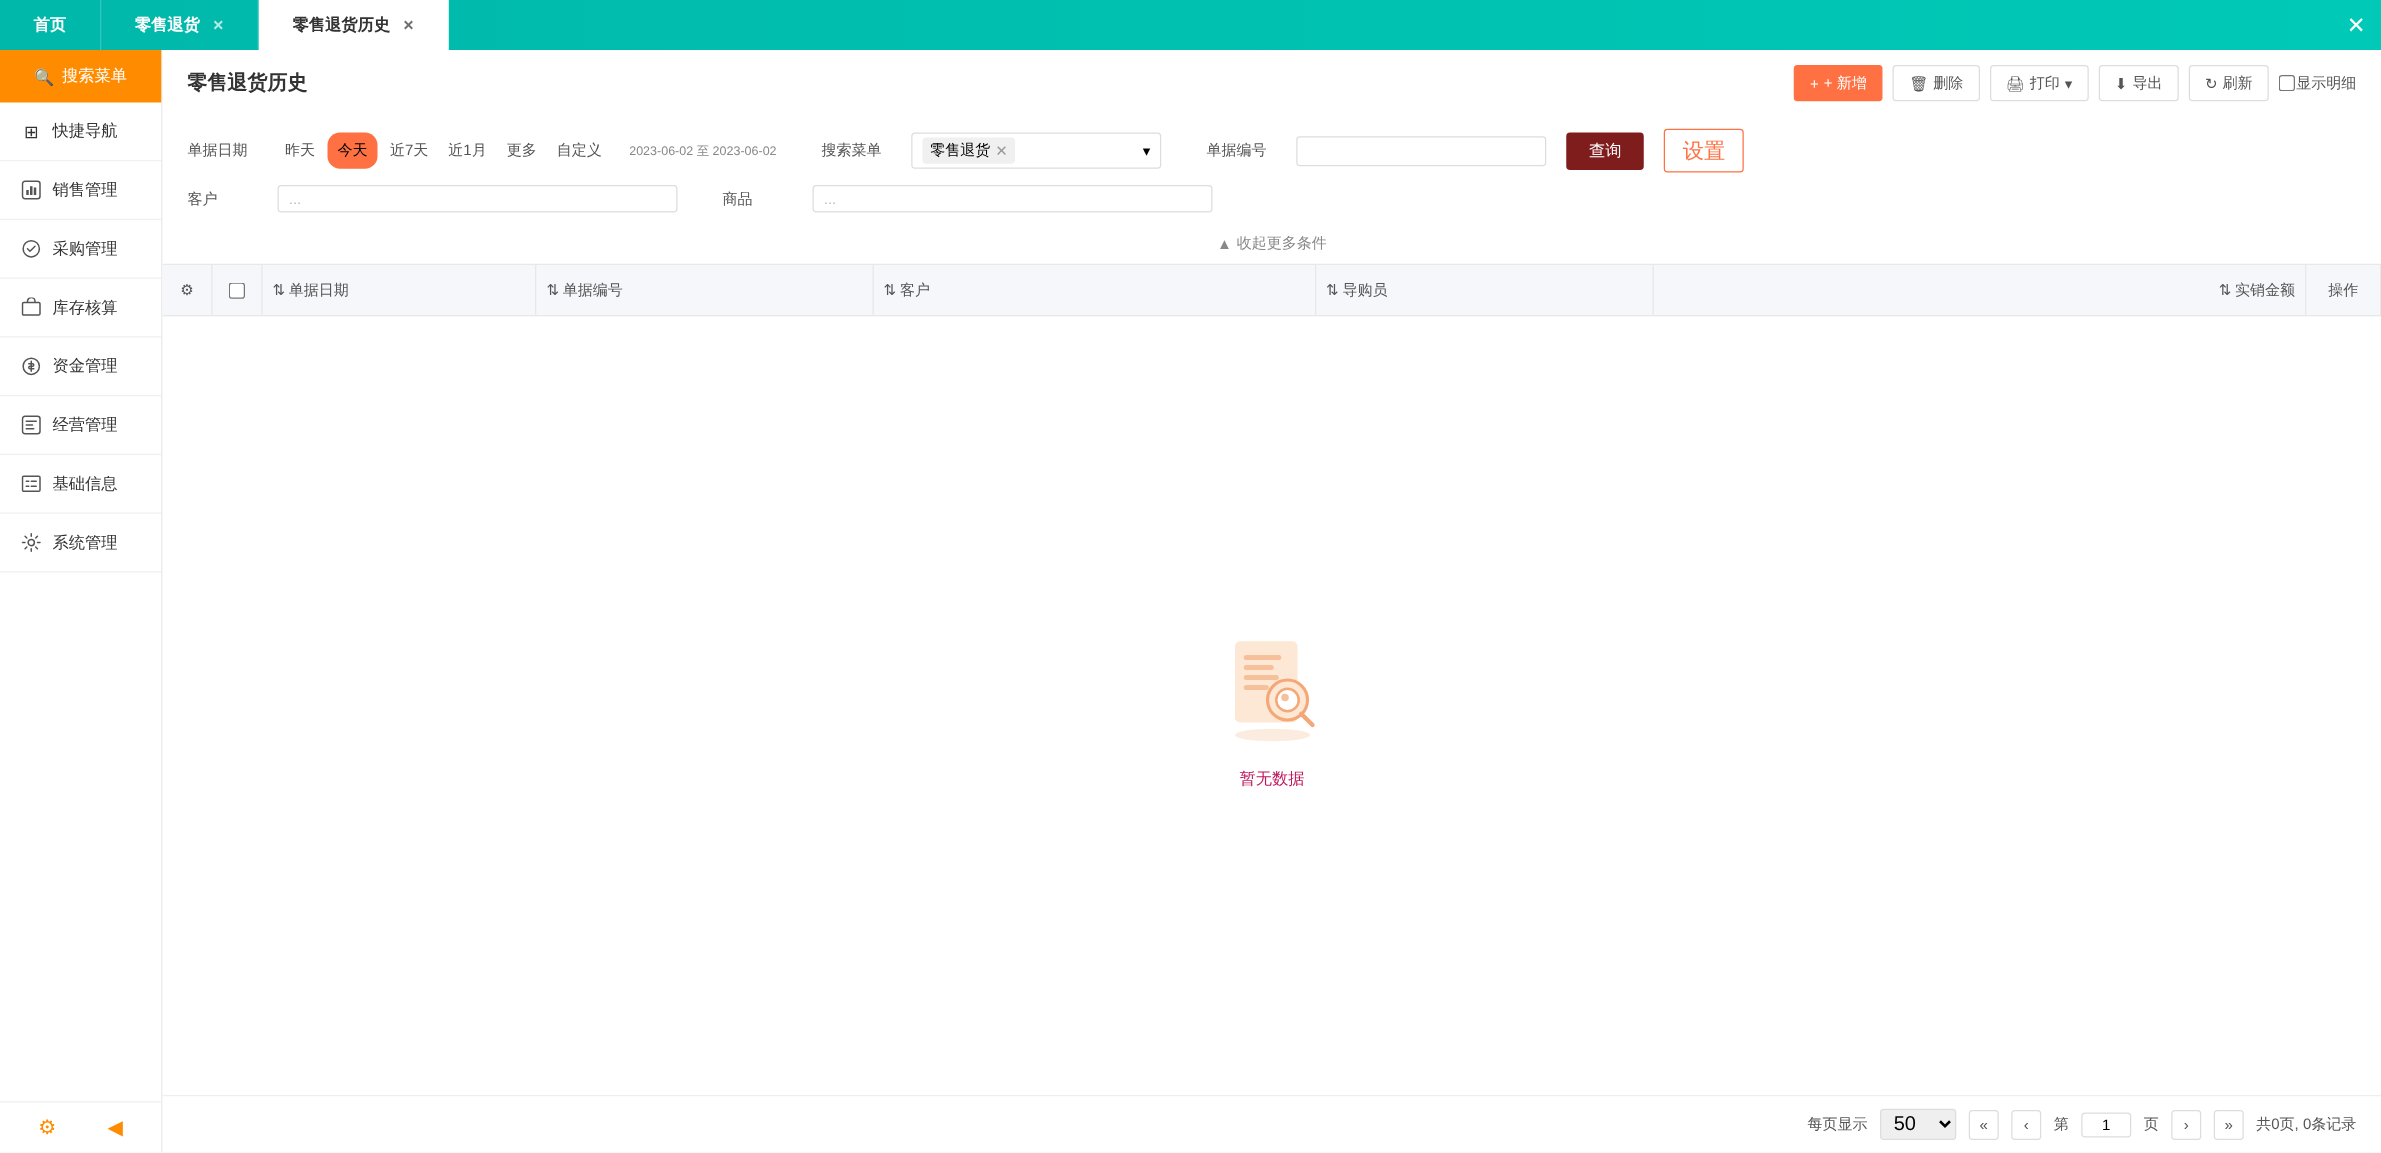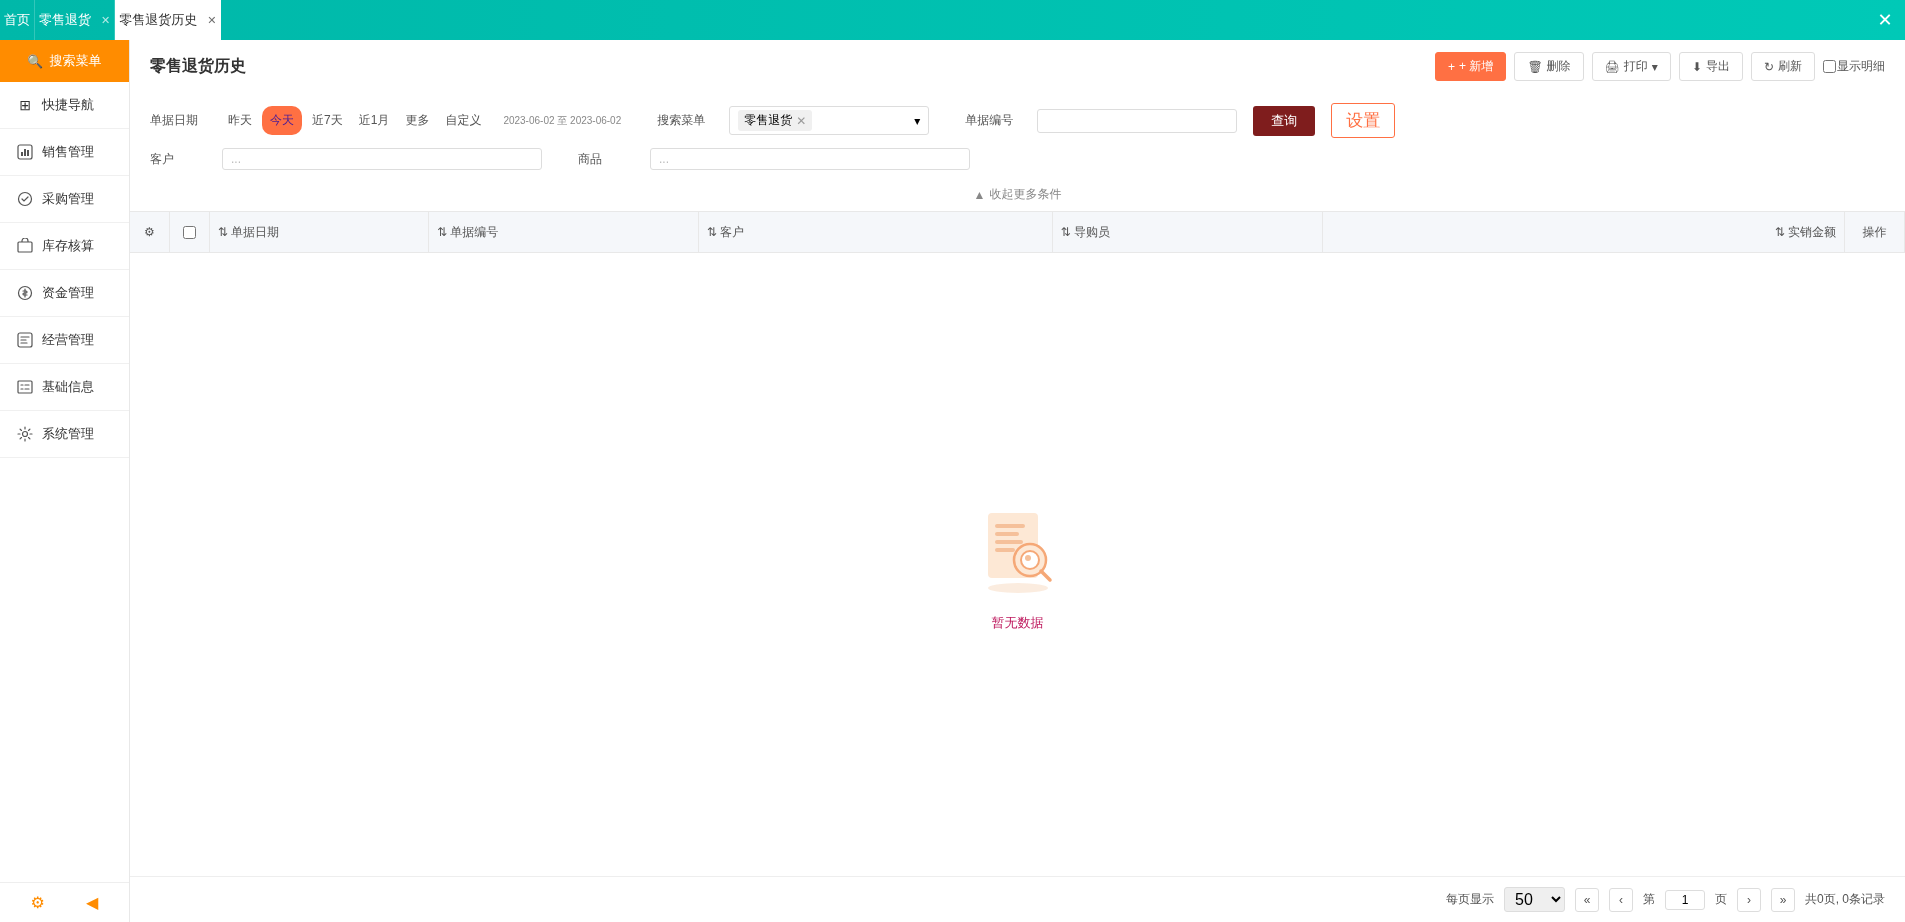--- a/index.html
+++ b/index.html
@@ -16,27 +16,28 @@
     }
     .top-bar-tabs {
       display: flex;
       align-items: stretch;
       height: 100%;
       flex: 1;
     }
     .tab-item {
       display: flex;
       align-items: center;
-      padding: 0 4px;
+      padding: 0 27px;
       font-size: 13px;
       color: #fff;
       cursor: pointer;
       border-right: 1px solid rgba(255,255,255,0.2);
       gap: 6px;
       white-space: nowrap;
+      font-weight: bold;
     }
     .tab-item.active {
       background: #fff;
       color: #333;
     }
     .tab-close {
       font-size: 11px;
       margin-left: 4px;
       cursor: pointer;
       opacity: 0.7;
@@ -214,21 +215,21 @@
       font-size: 12px;
     }
     .date-option {
       padding: 2px 6px;
       cursor: pointer;
       color: #555;
       border-radius: 2px;
     }
     .date-option.active {
       background: #ff7043;
-      color: #4c1d95;
+      color: #000000;
       border-radius: 10px;
       padding: 6px 8px;
     }
     .date-range {
       font-size: 10px;
       color: #888;
     }
     .filter-select {
       display: flex;
       align-items: center;

